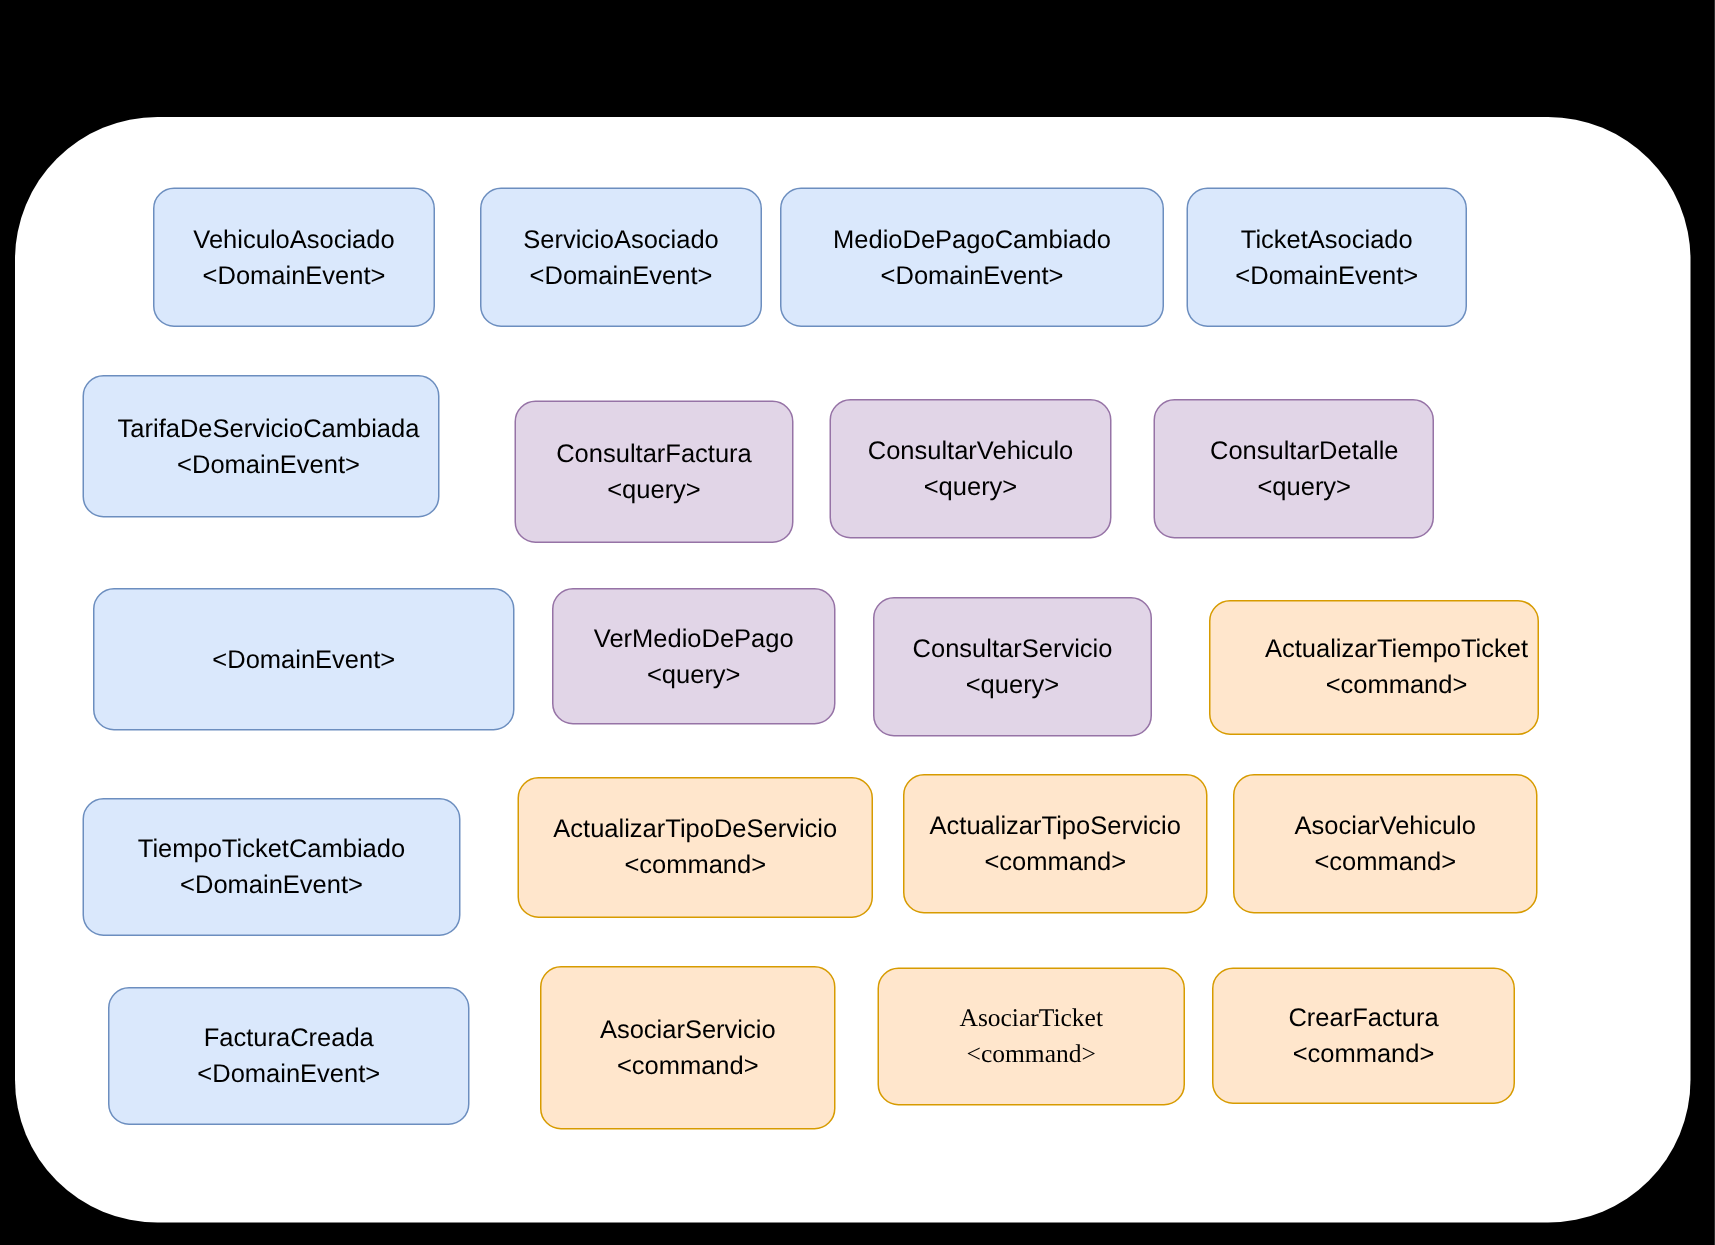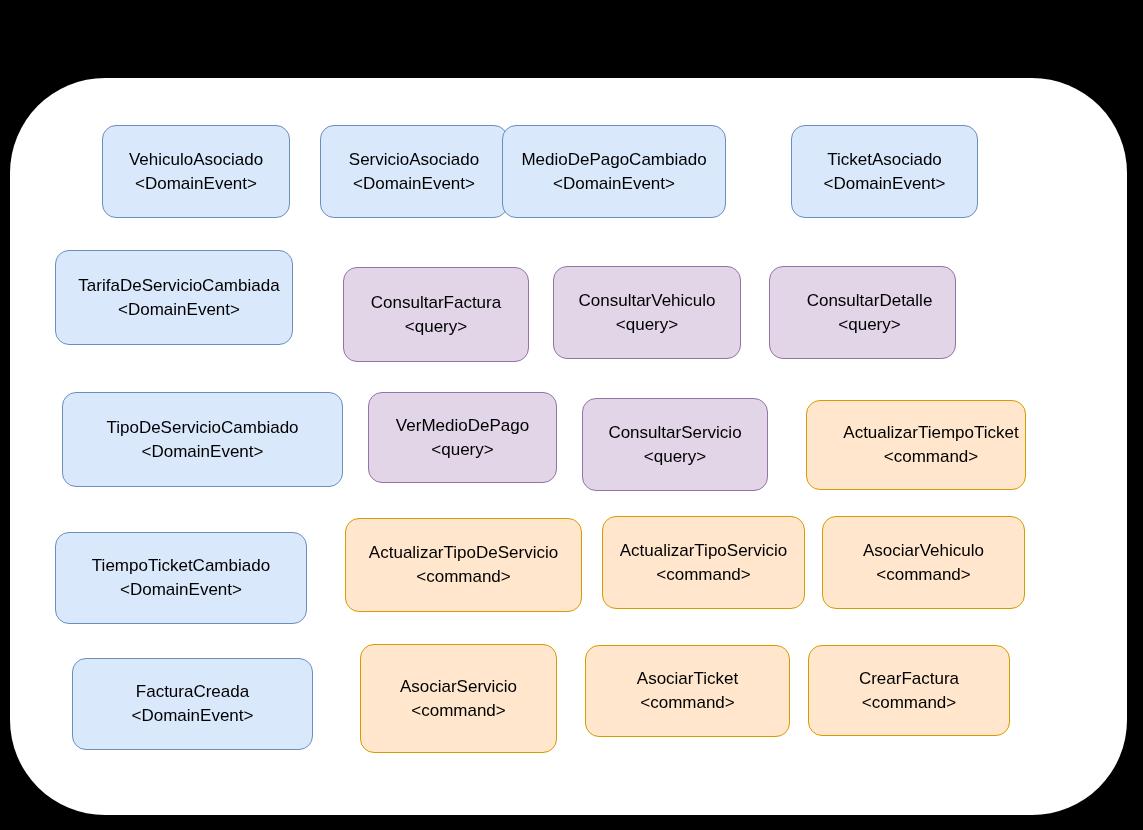--- a/index.html
+++ b/index.html
@@ -51,21 +51,21 @@
 <div class="stage">
   <div class="canvas" id="canvas">
       <div class="node kind-domain_event" style="left: 102px; top: 47px; width: 188px; height: 93px; background: rgb(218, 232, 252); border-color: rgb(108, 142, 191); margin-left: -10px;">
         <span class="node-label">VehiculoAsociado</span>
         <span class="node-stereotype">&lt;DomainEvent&gt;</span>
       </div>
       <div class="node kind-domain_event" style="left: 320px; top: 47px; width: 188px; height: 93px; background: rgb(218, 232, 252); border-color: rgb(108, 142, 191); margin-left: -10px;">
         <span class="node-label">ServicioAsociado</span>
         <span class="node-stereotype">&lt;DomainEvent&gt;</span>
       </div>
-      <div class="node kind-domain_event" style="left: 502px; top: 47px; width: 224px; height: 93px; background: rgb(218, 232, 252); border-color: rgb(108, 142, 191); margin-left: -10px;">
+      <div class="node kind-domain_event" style="left: 520px; top: 47px; width: 256px; height: 93px; background: rgb(218, 232, 252); border-color: rgb(108, 142, 191); margin-left: -10px;">
         <span class="node-label">MedioDePagoCambiado</span>
         <span class="node-stereotype">&lt;DomainEvent&gt;</span>
       </div>
       <div class="node kind-domain_event" style="left: 791px; top: 47px; width: 187px; height: 93px; background: rgb(218, 232, 252); border-color: rgb(108, 142, 191); margin-left: -10px;">
         <span class="node-label">TicketAsociado</span>
         <span class="node-stereotype">&lt;DomainEvent&gt;</span>
       </div>
       <div class="node kind-domain_event" style="left: 55px; top: 172px; width: 238px; height: 95px; background: rgb(218, 232, 252); border-color: rgb(108, 142, 191); margin-left: -10px; padding-left: 16px;">
         <span class="node-label">TarifaDeServicioCambiada</span>
         <span class="node-stereotype">&lt;DomainEvent&gt;</span>
@@ -76,21 +76,20 @@
       </div>
       <div class="node kind-query" style="left: 553px; top: 188px; width: 188px; height: 93px; background: rgb(225, 213, 231); border-color: rgb(150, 115, 166); margin-left: -10px;">
         <span class="node-label">ConsultarVehiculo</span>
         <span class="node-stereotype">&lt;query&gt;</span>
       </div>
       <div class="node kind-query" style="left: 769px; top: 188px; width: 187px; height: 93px; background: rgb(225, 213, 231); border-color: rgb(150, 115, 166); margin-left: -10px; padding-left: 20px;">
         <span class="node-label">ConsultarDetalle</span>
         <span class="node-stereotype">&lt;query&gt;</span>
       </div>
       <div class="node kind-domain_event" style="left: 62px; top: 314px; width: 281px; height: 95px; background: rgb(218, 232, 252); border-color: rgb(108, 142, 191); margin-left: -10px;">
-        <span class="node-label">TipoDeServicioCambiado</span>
         <span class="node-stereotype">&lt;DomainEvent&gt;</span>
       </div>
       <div class="node kind-query" style="left: 368px; top: 314px; width: 189px; height: 91px; background: rgb(225, 213, 231); border-color: rgb(150, 115, 166); margin-left: -10px;">
         <span class="node-label">VerMedioDePago</span>
         <span class="node-stereotype">&lt;query&gt;</span>
       </div>
       <div class="node kind-query" style="left: 582px; top: 320px; width: 186px; height: 93px; background: rgb(225, 213, 231); border-color: rgb(150, 115, 166); margin-left: -10px;">
         <span class="node-label">ConsultarServicio</span>
         <span class="node-stereotype">&lt;query&gt;</span>
       </div>
@@ -115,21 +114,21 @@
         <span class="node-stereotype">&lt;command&gt;</span>
       </div>
       <div class="node kind-domain_event" style="left: 72px; top: 580px; width: 241px; height: 92px; background: rgb(218, 232, 252); border-color: rgb(108, 142, 191); margin-left: -10px;">
         <span class="node-label">FacturaCreada</span>
         <span class="node-stereotype">&lt;DomainEvent&gt;</span>
       </div>
       <div class="node kind-command" style="left: 360px; top: 566px; width: 197px; height: 109px; background: rgb(255, 230, 204); border-color: rgb(215, 155, 0); margin-left: -10px;">
         <span class="node-label">AsociarServicio</span>
         <span class="node-stereotype">&lt;command&gt;</span>
       </div>
-      <div class="node kind-command" style="left: 585px; top: 567px; width: 205px; height: 92px; background: rgb(255, 230, 204); border-color: rgb(215, 155, 0); margin-left: -10px;">
+      <div class="node kind-command" style="left: 585px; top: 567px; width: 205px; height: 92px; background: rgb(255, 230, 204); border-color: rgb(215, 155, 0); margin-left: -10px; font-family: Liberation Serif, serif;">
         <span class="node-label">AsociarTicket</span>
         <span class="node-stereotype">&lt;command&gt;</span>
       </div>
       <div class="node kind-command" style="left: 808px; top: 567px; width: 202px; height: 91px; background: rgb(255, 230, 204); border-color: rgb(215, 155, 0); margin-left: -10px;">
         <span class="node-label">CrearFactura</span>
         <span class="node-stereotype">&lt;command&gt;</span>
       </div>
     </div>
 </div>
 

